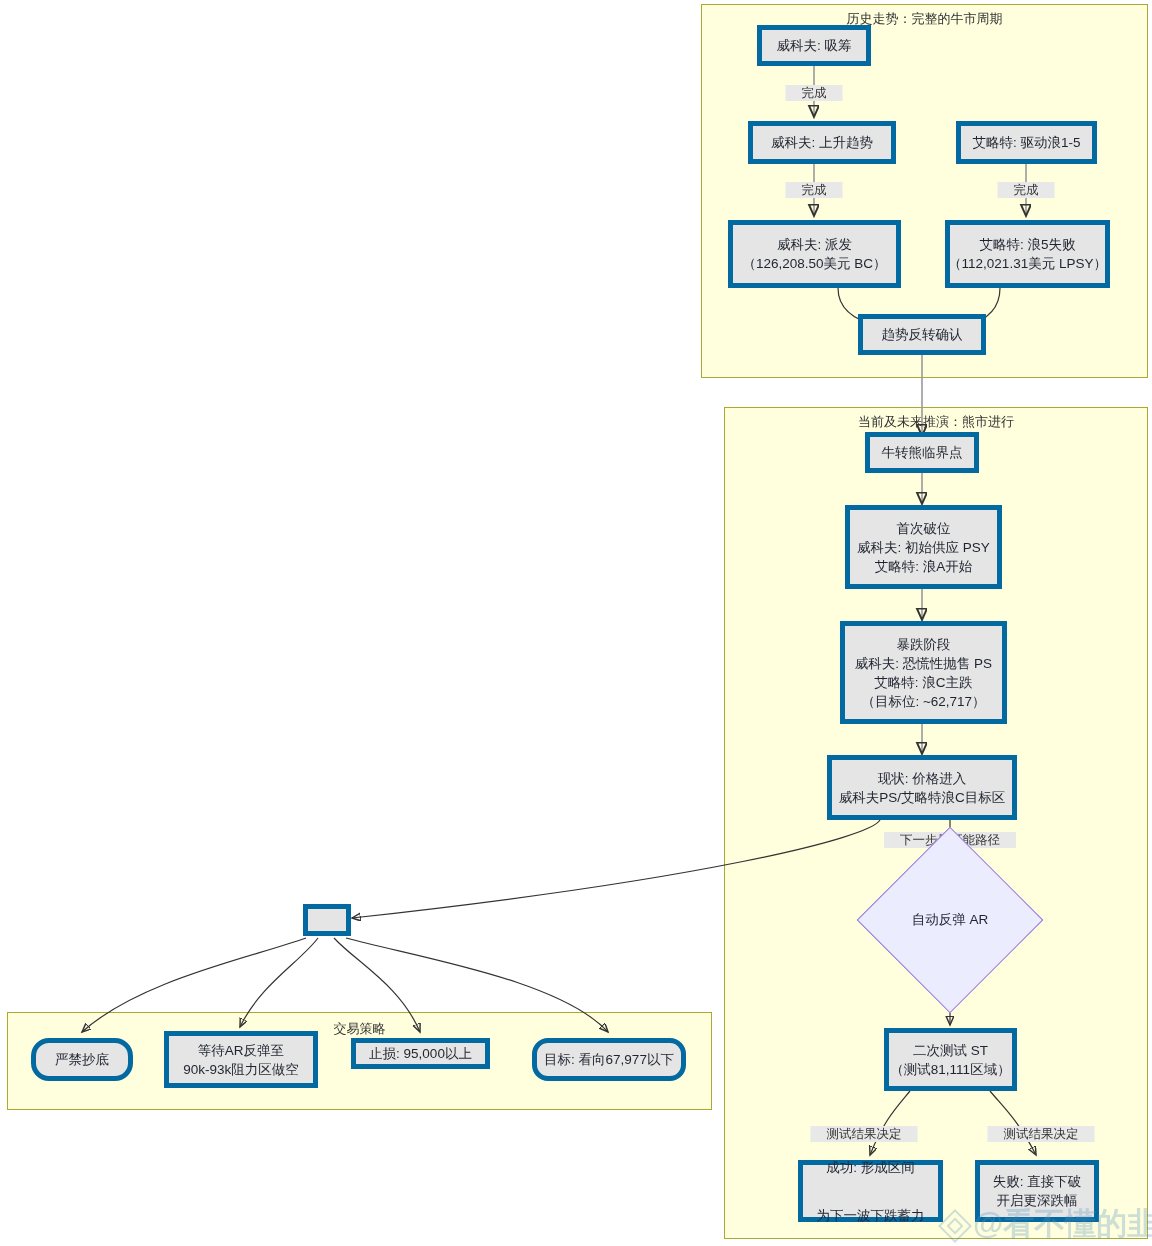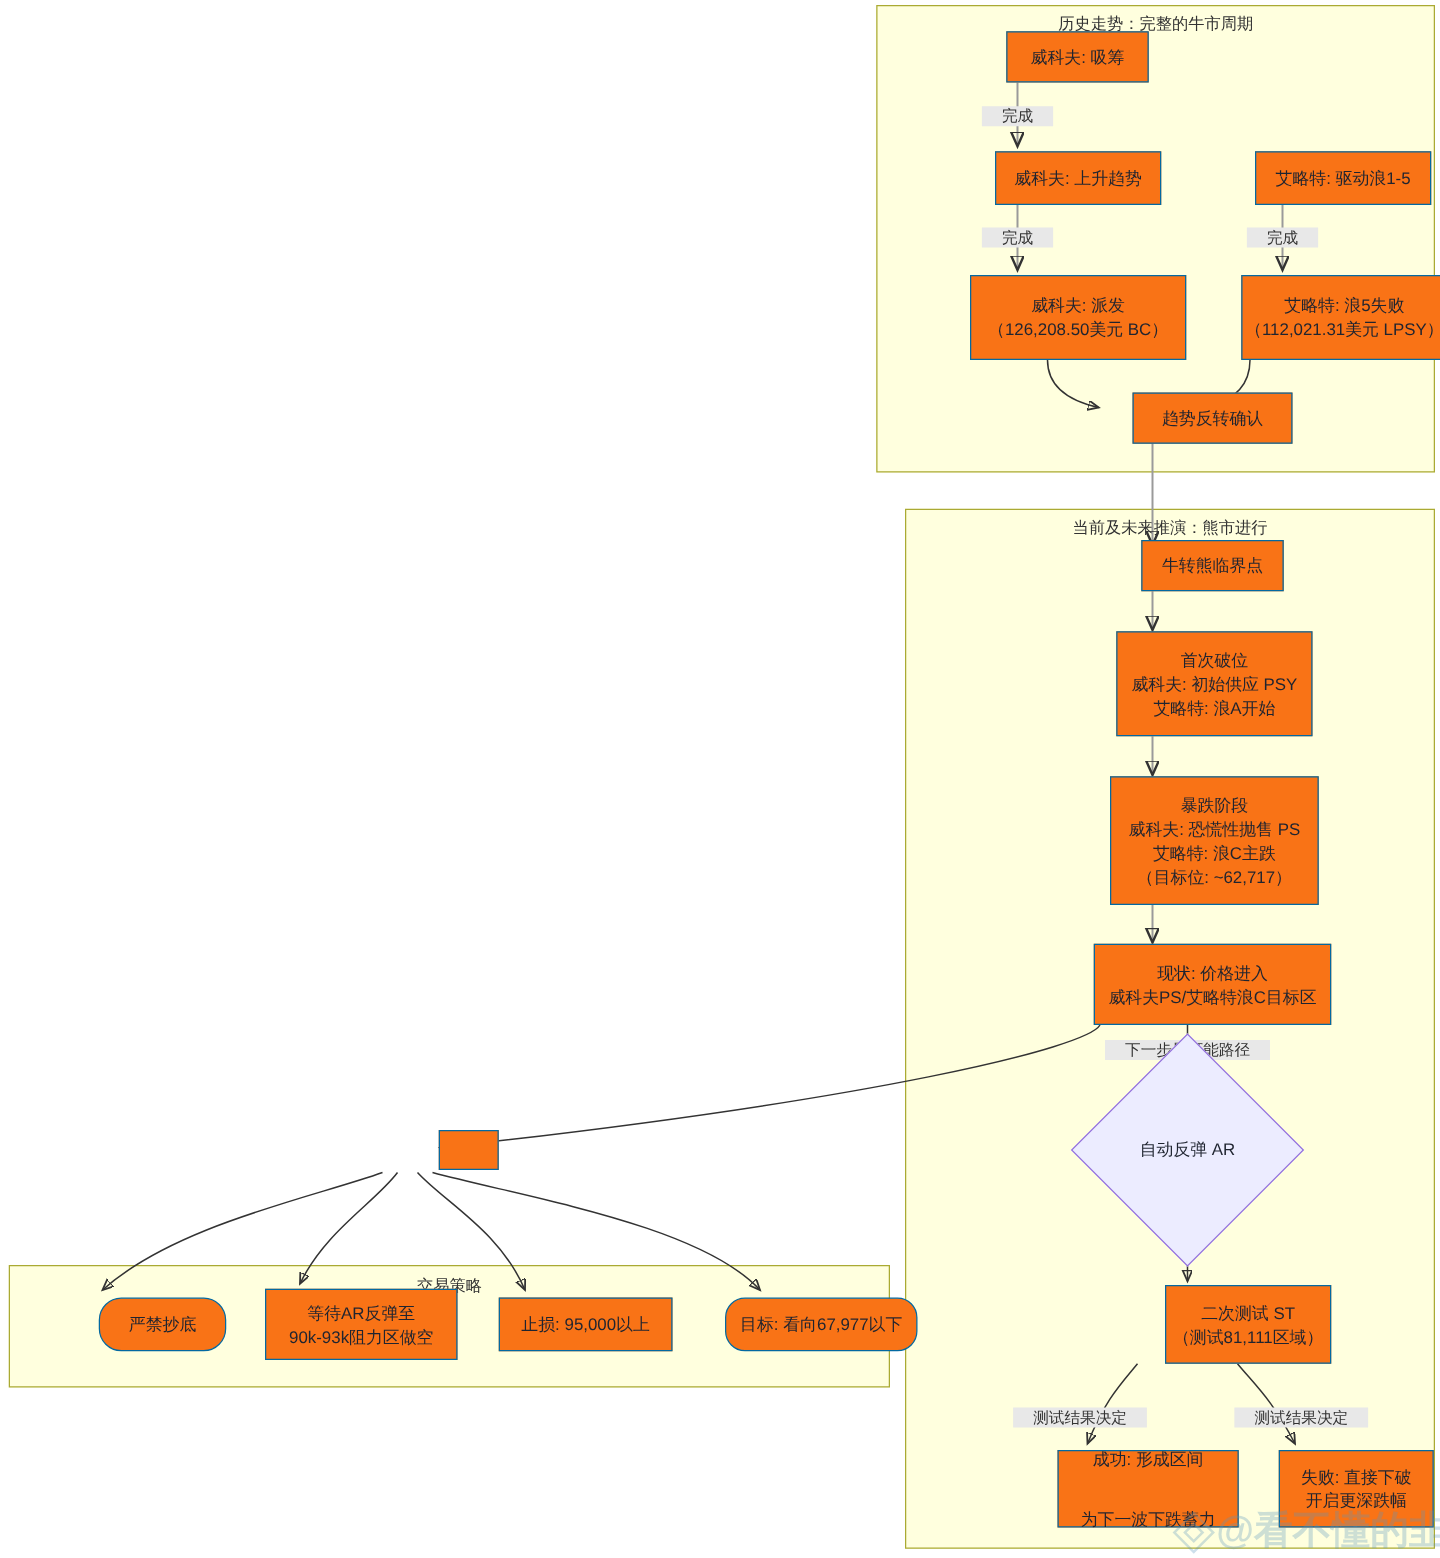--- a/index.html
+++ b/index.html
@@ -22,33 +22,32 @@
     left:0;right:0;
     text-align:center;
     font-size:13px;
     color:#333333;
     white-space:nowrap;
   }
 
   
   .node{
     position:absolute;
-    background:#f97316;
-    border:1px solid #0369a1;
+    background:#e5e5e5;
+    border:5px solid #0369a1;
     box-sizing:border-box;
     display:flex;
     flex-direction:column;
     align-items:center;
     justify-content:center;
     font-size:13.5px;
     line-height:19px;
     color:#1f2430;
     text-align:center;
     white-space:nowrap;
-    margin-left:48px;
   }
   .node .ln{display:block;}
 
   
   .diamond{
     position:absolute;
     display:flex;align-items:center;justify-content:center;
     font-size:13.5px;color:#1f2430;white-space:nowrap;
   }
   .diamond .shape{
@@ -168,21 +167,21 @@
   <div class="edge-label" style="left:814px;top:182px;">完成</div>
   <div class="edge-label" style="left:1026px;top:182px;">完成</div>
   <div class="edge-label" style="left:950px;top:832px;">下一步最可能路径</div>
   <div class="edge-label" style="left:864px;top:1126px;">测试结果决定</div>
   <div class="edge-label" style="left:1041px;top:1126px;">测试结果决定</div>
 
   <div class="node" style="left:757px;top:25px;width:114px;height:41px;">
     <span class="ln">威科夫: 吸筹</span>
   </div>
 
-  <div class="node" style="left:748px;top:121px;width:133px;height:43px;">
+  <div class="node" style="left:748px;top:121px;width:148px;height:43px;">
     <span class="ln">威科夫: 上升趋势</span>
   </div>
 
   <div class="node" style="left:956px;top:121px;width:141px;height:43px;">
     <span class="ln">艾略特: 驱动浪1-5</span>
   </div>
 
   <div class="node" style="left:728px;top:220px;width:173px;height:68px;">
     <span class="ln">威科夫: 派发</span>
     <span class="ln">（126,208.50美元 BC）</span>
@@ -245,21 +244,21 @@
 
   <div class="node" style="left:31px;top:1038px;width:102px;height:43px;border-radius:18px;">
     <span class="ln">严禁抄底</span>
   </div>
 
   <div class="node" style="left:164px;top:1031px;width:154px;height:57px;">
     <span class="ln">等待AR反弹至</span>
     <span class="ln">90k-93k阻力区做空</span>
   </div>
 
-  <div class="node" style="left:351px;top:1038px;width:139px;height:43px;">
+  <div class="node" style="left:351px;top:1038px;width:139px;height:31px;">
     <span class="ln">止损: 95,000以上</span>
   </div>
 
   <div class="node" style="left:532px;top:1038px;width:154px;height:43px;border-radius:16px;">
     <span class="ln">目标: 看向67,977以下</span>
   </div>
 
   <div class="watermark" style="left:940px;top:1203px;">
     <span class="wm-logo">
       <span></span>

